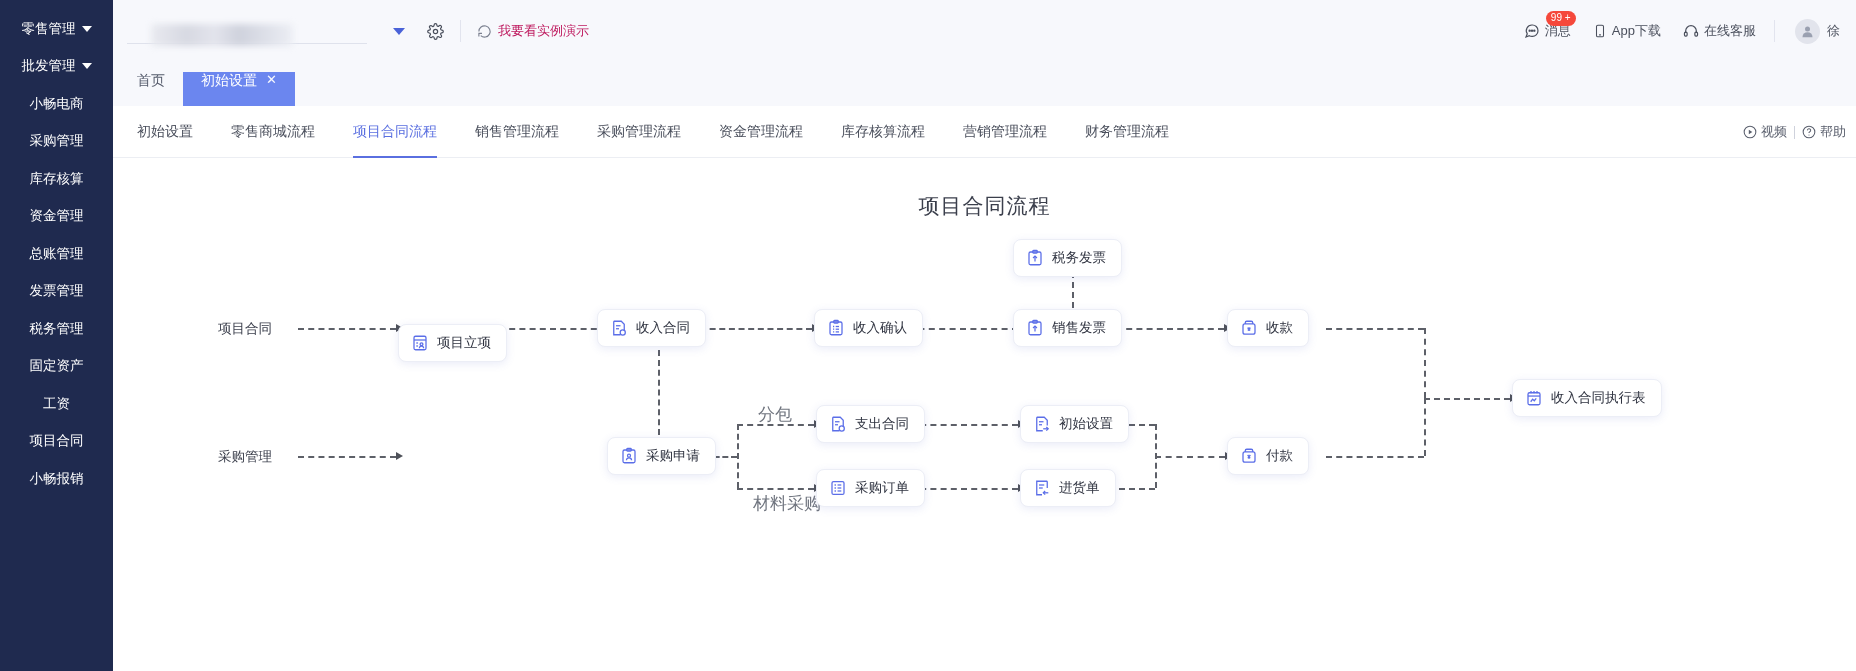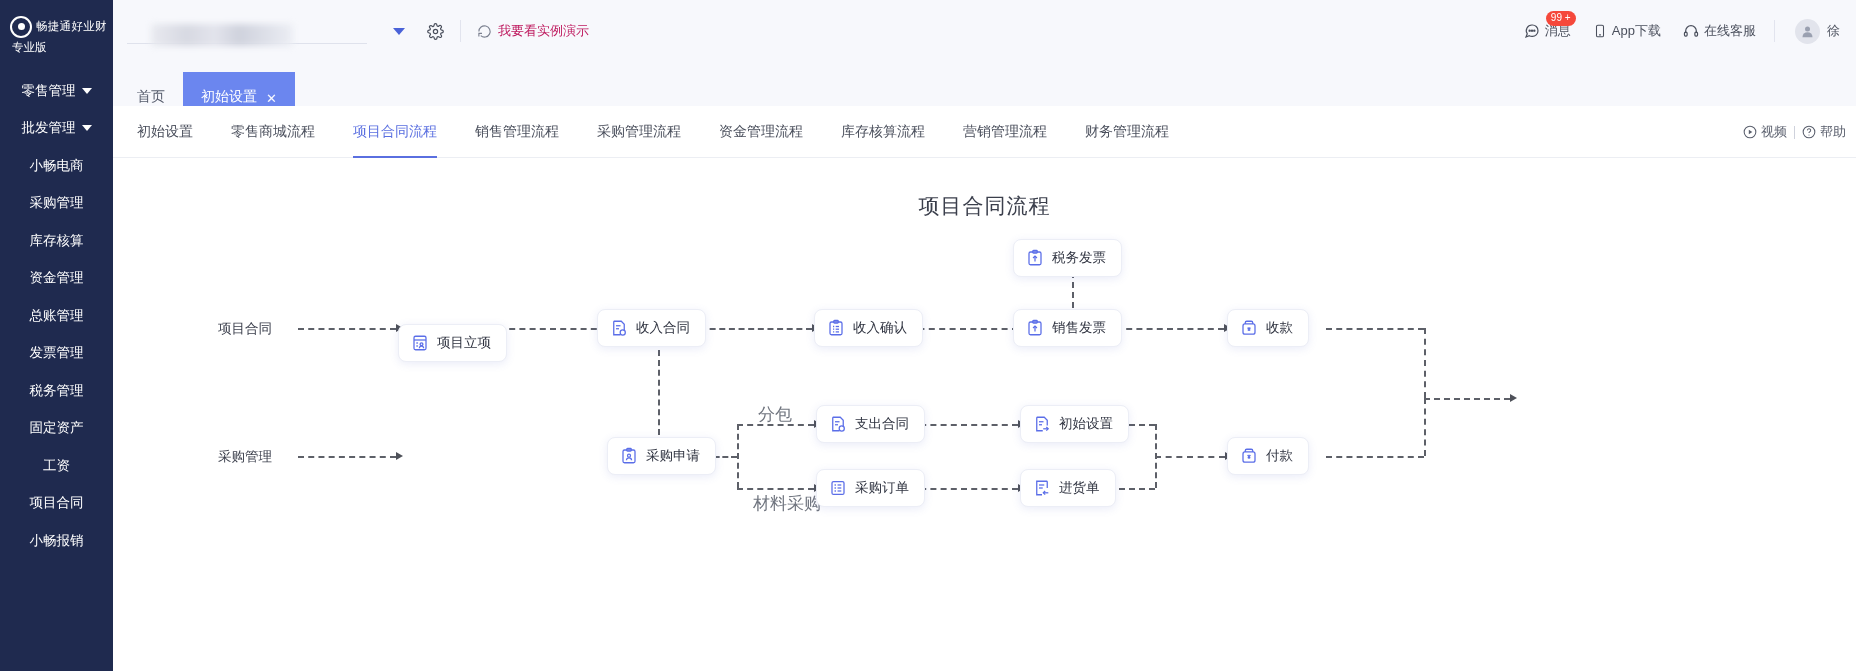--- a/index.html
+++ b/index.html
@@ -93,21 +93,21 @@
     display:flex;align-items:center;justify-content:center; margin-left:20px;
   }
   .user-name { font-size:13px; color:#4a4f5c; margin-left:7px; white-space:nowrap;
     max-width:28px; overflow:hidden; }
 
   
   .tabstrip {
     height: 44px; background:#f7f8fc; display:flex; align-items:flex-end; padding-left: 6px;
   }
   .wtab {
-    height: 34px; padding: 0 18px; display:flex; align-items:flex-end; gap:9px;
+    height: 34px; padding: 0 18px; display:flex; align-items:flex-start; gap:9px;
     font-size:14px; color:#555b6b; cursor:pointer;
   }
   .wtab.active { background:#6b86ef; color:#ffffff; }
   .wtab .x { font-size:13px; opacity:.95; }
 
   
   .content {
     flex:1; background:#ffffff; margin: 0 0 0 0; overflow:hidden; position:relative;
   }
   .subtabs {
@@ -170,29 +170,20 @@
     border-left:4.5px solid transparent; border-right:4.5px solid transparent;
     border-top:7px solid #4e5159;
   }
 </style>
 </head>
 <body>
 
 <div class="app">
 
   <aside class="sidebar">
-    <div class="logo-box">
-      <div class="logo-row">
-        <span class="logo-mark">
-            <i></i>
-          </span>
-        <span class="logo-name">畅捷通好业财</span>
-      </div>
-      <div class="logo-sub">专业版</div>
-    </div>
     <nav class="nav">
       <div class="nav-item">
         <span>零售管理</span>
         <span class="caret"></span>
       </div>
       <div class="nav-item">
         <span>批发管理</span>
         <span class="caret"></span>
       </div>
       <div class="nav-item">
@@ -474,20 +465,31 @@
           <svg width="18" height="18" viewBox="0 0 24 24" fill="none" stroke="#5b6ee8" stroke-width="1.7">
             <rect x="4" y="6.6" width="16" height="13.6" rx="2.6"></rect>
               <path d="M7 6.6V5a2 2 0 0 1 2-2h6a2 2 0 0 1 2 2v1.6"></path>
             <path d="M12 11v5"></path>
               <path d="M10 11.6l2 1.6 2-1.6"></path>
               <line x1="10.2" y1="14.6" x2="13.8" y2="14.6"></line>
           </svg>
           <span>收款</span>
         </div>
 
+        <div class="node" style="left:1399px; top:159px;">
+          <svg width="18" height="18" viewBox="0 0 24 24" fill="none" stroke="#5b6ee8" stroke-width="1.7">
+            <rect x="4" y="5" width="16" height="16" rx="2"></rect>
+            <line x1="4" y1="9.4" x2="20" y2="9.4"></line>
+            <line x1="8" y1="2.8" x2="8" y2="5.6"></line>
+              <line x1="12" y1="2.8" x2="12" y2="5.6"></line>
+              <line x1="16" y1="2.8" x2="16" y2="5.6"></line>
+            <path d="M7.6 17l2.6-3.4 2.2 2 2.6-3.2"></path>
+          </svg>
+          <span>收入合同执行表</span>
+        </div>
 
         <div class="node" style="left:494px; top:217px;">
           <svg width="18" height="18" viewBox="0 0 24 24" fill="none" stroke="#5b6ee8" stroke-width="1.7">
             <rect x="4" y="4" width="16" height="17" rx="2"></rect>
               <rect x="9" y="2" width="6" height="3.4" rx="1"></rect>
             <circle cx="12" cy="11.6" r="2"></circle>
               <path d="M8.6 17.6c0-1.9 1.5-3.2 3.4-3.2s3.4 1.3 3.4 3.2"></path>
           </svg>
           <span>采购申请</span>
         </div>

